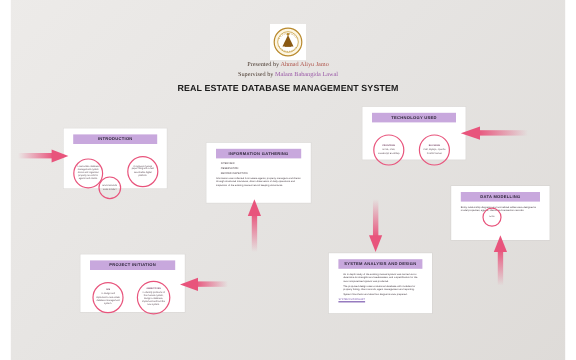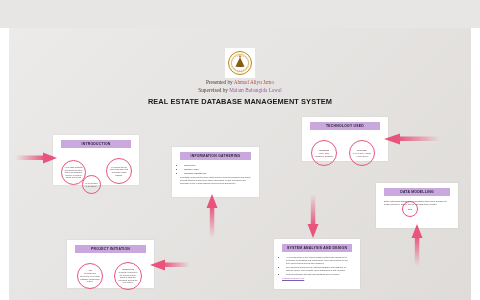--- a/index.html
+++ b/index.html
@@ -5,21 +5,20 @@
   html,body{margin:0;padding:0;}
   body{
     width:480px;height:300px;overflow:hidden;
     font-family:"Liberation Sans",sans-serif;
     background:#e8e6e4;
     position:relative;
   }
   #canvas{
     position:absolute;inset:0;
     background:linear-gradient(135deg,#edebe9 0%,#e6e4e2 45%,#dedbd8 100%);
-    margin-top:28px;
   }
   .edge-bar{position:absolute;top:0;bottom:0;width:9px;background:#ffffff;}
   .edge-bar.left{left:0;}
   .edge-bar.right{right:0;}
 
   
   #header{position:absolute;left:0;right:0;top:20px;text-align:center;}
   .logo{
     width:30px;height:30px;margin:0 auto;
     background:#ffffff;

